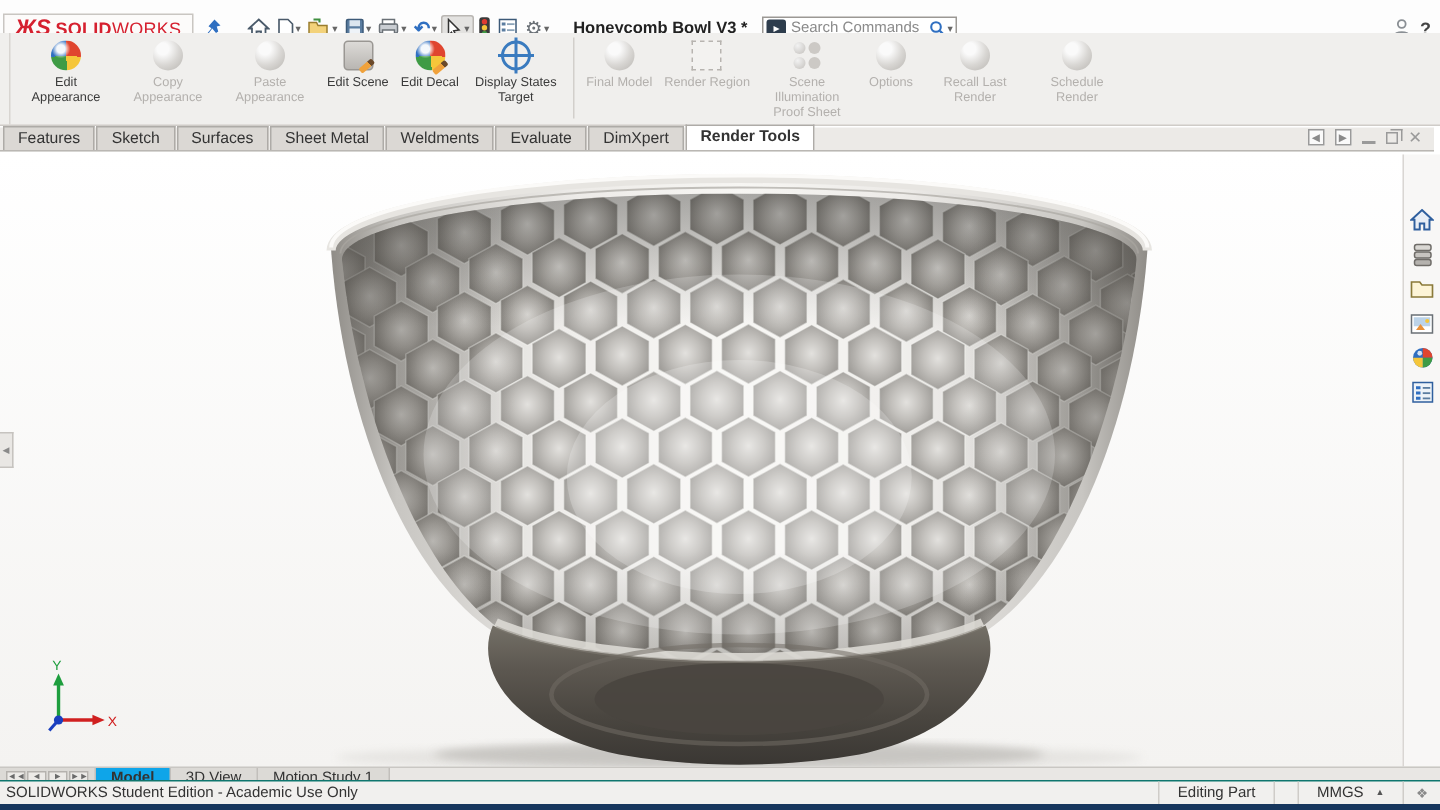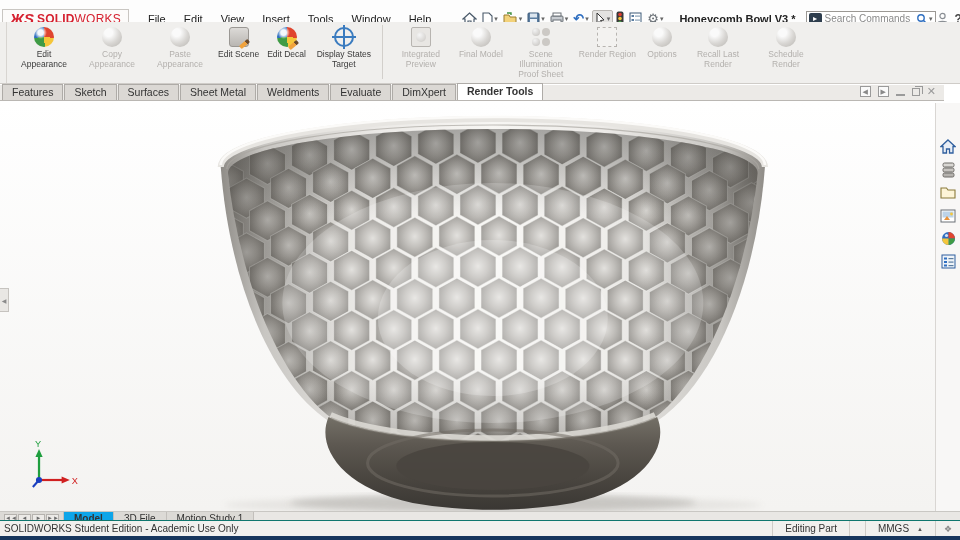--- a/index.html
+++ b/index.html
@@ -61,21 +61,21 @@
   .ric-square-gray:after { content:""; position:absolute; inset:4px; border-radius:50%;
     background:radial-gradient(circle at 35% 30%, #f6f6f6, #c9c6c2); }
   .ric-region-gray { border:1px dashed #b7b4b0; background:#f3f2f0; }
   .ric-grid-gray { background:transparent; }
   .ric-grid-gray:before, .ric-grid-gray:after { content:""; position:absolute; width:8px; height:8px;
     border-radius:50%; background:radial-gradient(circle at 35% 30%, #f2f2f2, #c3c0bc); }
   .ric-grid-gray:before { left:1px; top:1px; box-shadow:10px 0 0 #ccc9c5; }
   .ric-grid-gray:after { left:1px; top:11px; box-shadow:10px 0 0 #ccc9c5; }
 
   
-  #cmdtabs { position:absolute; top:85px; left:0; right:16px; height:16px; background:#eceae7;
+  #cmdtabs { position:absolute; top:85px; left:0; right:4px; height:16px; background:#eceae7;
     border-bottom:1px solid #bab7b3; display:flex; align-items:flex-end; padding-left:2px; }
   .ctab { font-size:10.5px; color:#333; background:#dbd8d4; border:1px solid #aeaba7; border-bottom:none;
     padding:1px 9px 2px 9px; margin-right:1px; height:16px; }
   .ctab.active { background:#fff; font-weight:bold; height:17px; position:relative; z-index:2; }
   #cmdtabs-right { margin-left:auto; display:flex; align-items:center; gap:7px; padding:0 8px 2px 0; }
   .dock-ic { width:11px; height:11px; border:1px solid #9a9a9a; font-size:7px; color:#8a8a8a;
     display:flex; align-items:center; justify-content:center; background:#fafafa; }
   .gray-min { width:9px; height:9px; border-bottom:2px solid #9a9a9a; }
   .gray-restore { width:8px; height:8px; border:1px solid #9a9a9a; position:relative; }
   .gray-restore:before { content:""; position:absolute; left:2px; top:-3px; width:7px; height:7px;
@@ -120,29 +120,20 @@
 </head>
 <body>
 
 <div id="app">
 
   <div id="titlebar">
     <div id="logo-box">
       <span id="logo-glyph">ЖS</span>
       <span id="logo-text"><b>SOLID</b><span>WORKS</span></span>
     </div>
-    <div id="menubar">
-        <span class="menu-item">File</span>
-        <span class="menu-item">Edit</span>
-        <span class="menu-item">View</span>
-        <span class="menu-item">Insert</span>
-        <span class="menu-item">Tools</span>
-        <span class="menu-item">Window</span>
-        <span class="menu-item">Help</span>
-      </div>
     <svg id="pin-icon" viewBox="0 0 14 14">
       <path d="M8 1 L12 5 L9.5 5.6 L10.5 9 L9 10 L6.5 7 L3.5 11 L3 10.5 L6 6.8 L4 5.5 Z" fill="#2f6fc1"></path>
     </svg>
     <div class="tb-icons">
       <span class="tb-btn">
         <svg class="tb-svg" width="15" height="14" viewBox="0 0 15 14">
             <path d="M7.5 1 L14 7 H12 V13 H9 V9 H6 V13 H3 V7 H1 Z" fill="none" stroke="#4a5a6a" stroke-width="1.2"></path>
           </svg>
       </span>
       <span class="tb-btn">
@@ -246,34 +237,30 @@
       <div class="rbtn">
         <span class="ric ric-ball-color ric-pencil"></span>
         <div class="rlabel">Edit Decal</div>
       </div>
       <div class="rbtn">
         <span class="ric ric-target"></span>
         <div class="rlabel">Display States Target</div>
       </div>
       <div class="rdiv"></div>
       <div class="rbtn disabled">
-        <span class="ric ric-square-gray"></span>
-        <div class="rlabel">Integrated Preview</div>
-      </div>
-      <div class="rbtn disabled">
         <span class="ric ric-ball-gray"></span>
         <div class="rlabel">Final Model</div>
       </div>
       <div class="rbtn disabled">
+        <span class="ric ric-region-gray"></span>
+        <div class="rlabel">Render Region</div>
+      </div>
+      <div class="rbtn disabled">
         <span class="ric ric-grid-gray"></span>
         <div class="rlabel">Scene Illumination Proof Sheet</div>
-      </div>
-      <div class="rbtn disabled">
-        <span class="ric ric-region-gray"></span>
-        <div class="rlabel">Render Region</div>
       </div>
       <div class="rbtn disabled">
         <span class="ric ric-ball-gray"></span>
         <div class="rlabel">Options</div>
       </div>
       <div class="rbtn disabled">
         <span class="ric ric-ball-gray"></span>
         <div class="rlabel">Recall Last Render</div>
       </div>
       <div class="rbtn disabled">
@@ -594,21 +581,21 @@
 
   <div id="modeltabs">
     <div id="tabnav">
       <span class="tabnav-btn">◄◄</span>
       <span class="tabnav-btn">◄</span>
       <span class="tabnav-btn">►</span>
       <span class="tabnav-btn">►►</span>
     </div>
     <div id="mtab-list" style="display:flex;">
         <span class="mtab active">Model</span>
-        <span class="mtab">3D File</span>
+        <span class="mtab">3D View</span>
         <span class="mtab">Motion Study 1</span>
       </div>
   </div>
 
   <div id="statusbar">
     <span id="status-msg">SOLIDWORKS Student Edition - Academic Use Only</span>
     <span class="status-cell">
         <span>Editing Part</span>
       </span>
     <span class="status-cell" style="width:16px; padding:0;"></span>

